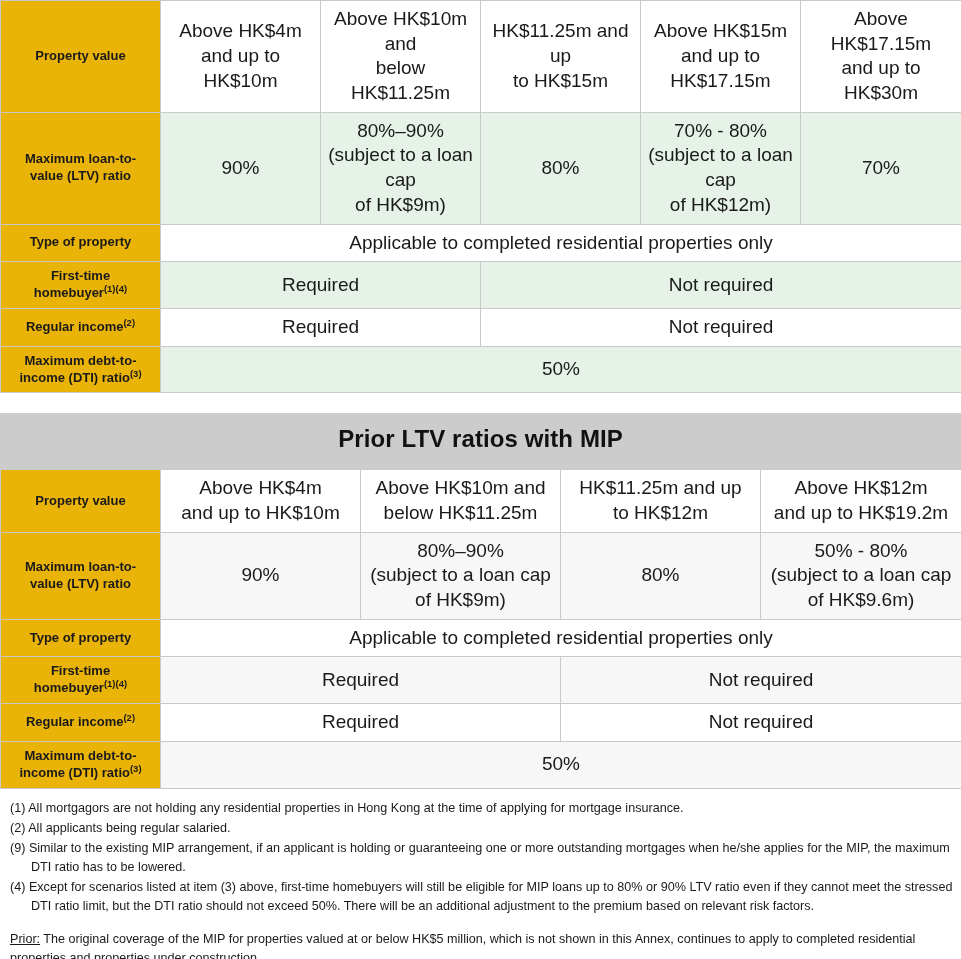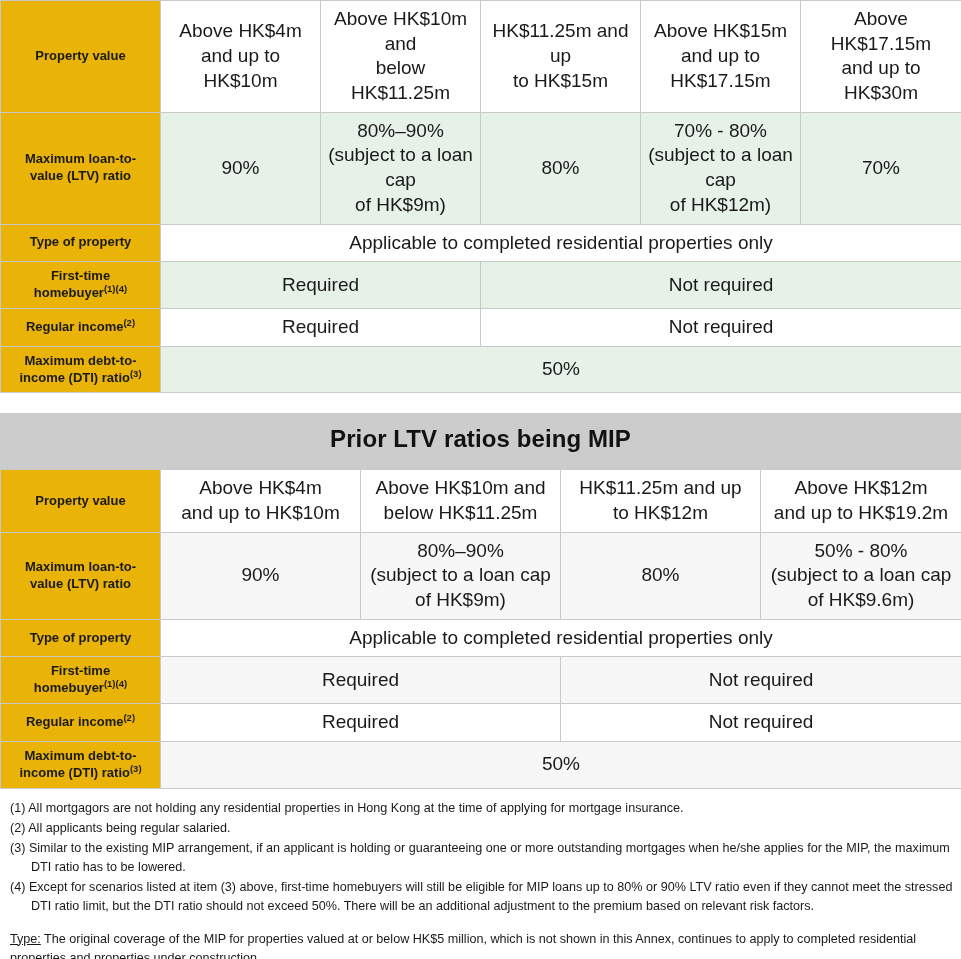--- a/index.html
+++ b/index.html
@@ -155,21 +155,21 @@
           <span>income (DTI) ratio</span><sup>(3)</sup>
         </td>
         <td class="shade-green" colspan="5">50%</td>
       </tr>
     </tbody>
   </table>
 
   <div class="gap"></div>
 
   <div class="banner banner-grey">
-    <div class="banner-title">Prior LTV ratios being MIP</div>
+    <div class="banner-title">Prior LTV ratios with MIP</div>
   </div>
 
   <table class="ltv">
     <colgroup>
       <col style="width:160px">
         <col style="width:200px">
         <col style="width:200px">
       <col style="width:200px">
         <col style="width:201px">
     </colgroup>
@@ -216,18 +216,18 @@
           <span>income (DTI) ratio</span><sup>(3)</sup>
         </td>
         <td class="shade-grey" colspan="4">50%</td>
       </tr>
     </tbody>
   </table>
 
   <div class="notes">
     <span class="note-item">(1) All mortgagors are not holding any residential properties in Hong Kong at the time of applying for mortgage insurance.</span>
     <span class="note-item">(2) All applicants being regular salaried.</span>
-    <span class="note-item">(3) Similar to the existing MIP arrangement, if an applicant is holding or guaranteeing one or more outstanding mortgages when he/she applies for the MIP, the maximum DTI ratio has to be lowered.</span>
+    <span class="note-item">(9) Similar to the existing MIP arrangement, if an applicant is holding or guaranteeing one or more outstanding mortgages when he/she applies for the MIP, the maximum DTI ratio has to be lowered.</span>
     <span class="note-item">(4) Except for scenarios listed at item (3) above, first-time homebuyers will still be eligible for MIP loans up to 80% or 90% LTV ratio even if they cannot meet the stressed DTI ratio limit, but the DTI ratio should not exceed 50%. There will be an additional adjustment to the premium based on relevant risk factors.</span>
-    <span class="note-block"><span class="note-label">Type:</span><span> The original coverage of the MIP for properties valued at or below HK$5 million, which is not shown in this Annex, continues to apply to completed residential properties and properties under construction.</span></span>
+    <span class="note-block"><span class="note-label">Prior:</span><span> The original coverage of the MIP for properties valued at or below HK$5 million, which is not shown in this Annex, continues to apply to completed residential properties and properties under construction.</span></span>
   </div>
 
 </div>
 
 </body></html>

